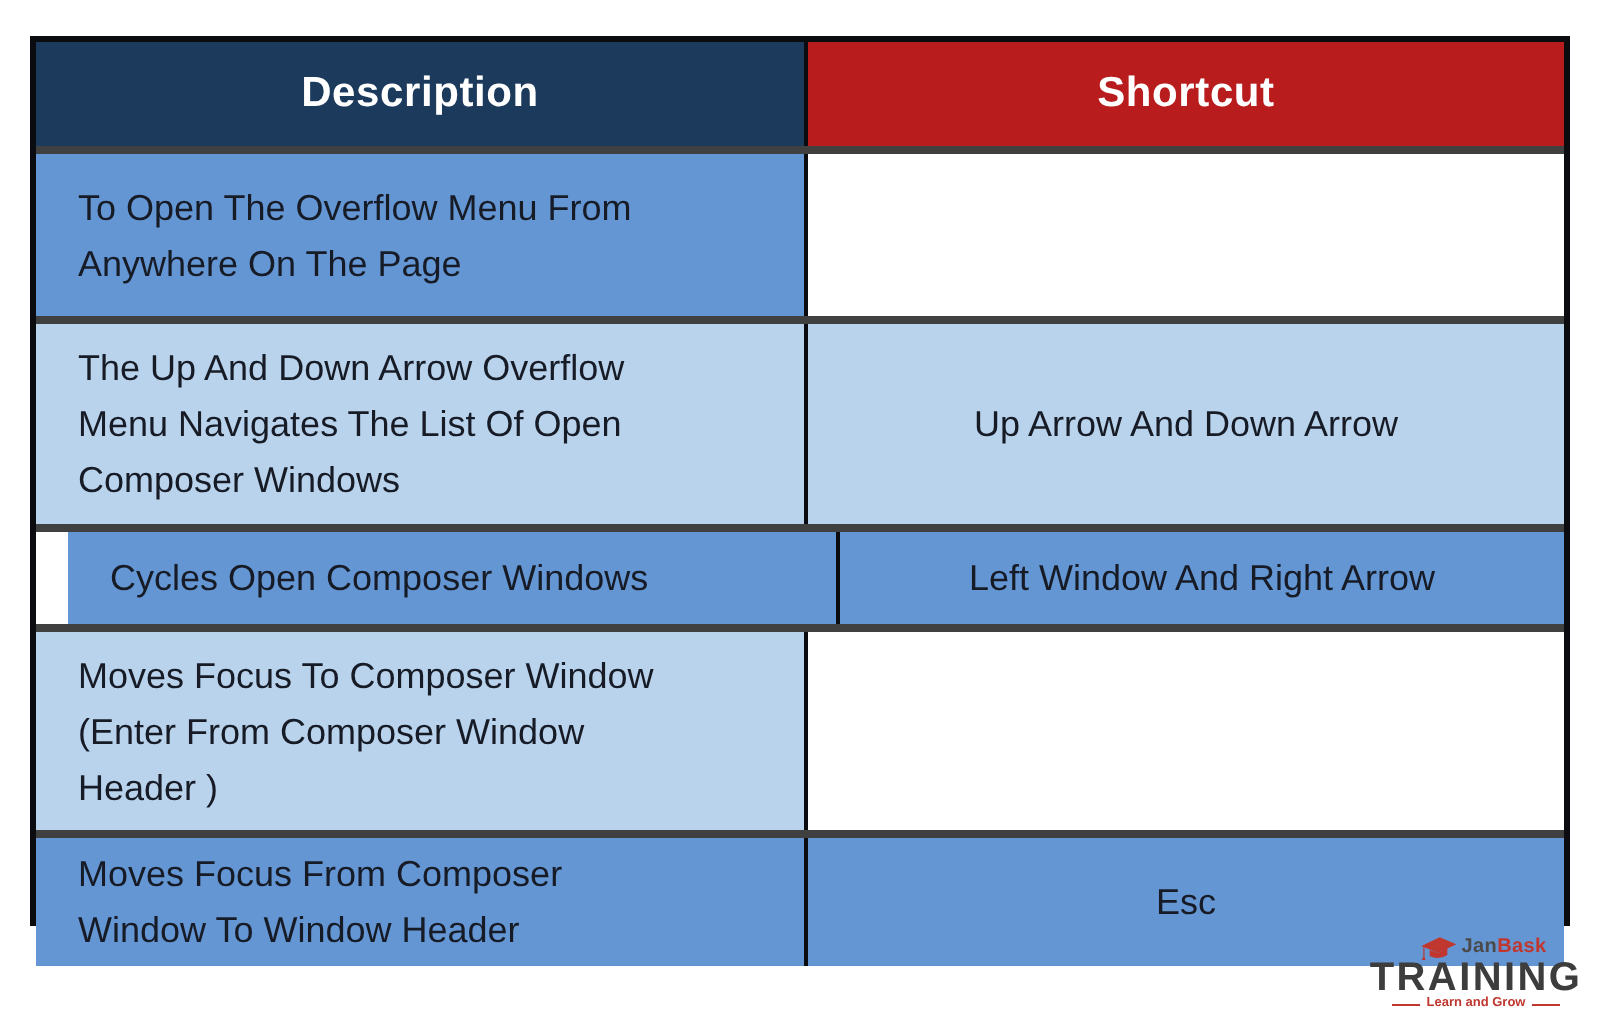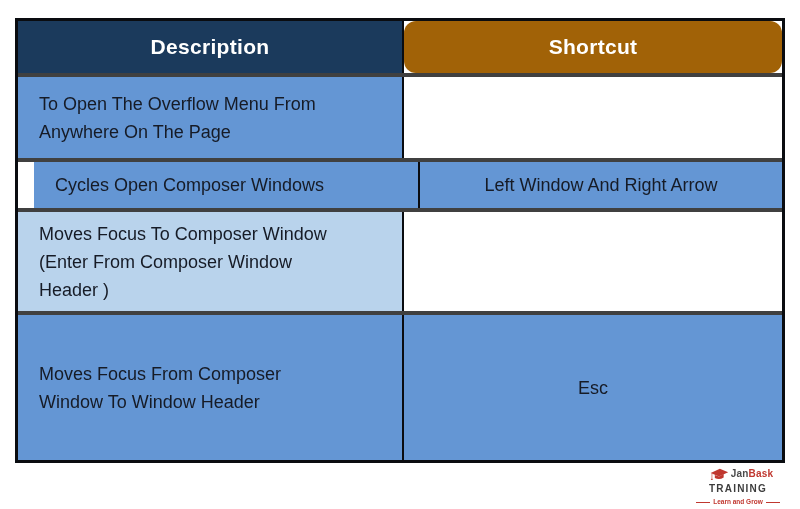--- a/index.html
+++ b/index.html
@@ -64,21 +64,21 @@
   .t-header { height: 52px; }
   .t-header .cell {
     color: #ffffff;
     font-weight: bold;
     font-size: 21px;
     letter-spacing: 0.3px;
     justify-content: center;
     text-align: center;
   }
   .t-header .cell-desc  { background: #1b3a5c; padding: 0; }
-  .t-header .cell-shortcut { background: #a16207; border-radius: 12px; }
+  .t-header .cell-shortcut { background: #b91c1c; }
 
   
   .row-1 { height: 81px; }
   .row-2 { height: 100px; }
   .row-3 { height: 46px; padding-left: 16px; }
   .row-4 { height: 99px; }
   .row-5 { flex: 1; justify-content: center; }
 
   .bg-medium .cell { background: #6496d4; }
   .bg-light  .cell { background: #b9d3ec; }
@@ -102,21 +102,21 @@
   .cap-icon { width: 20px; height: 15px; margin-bottom: -2px; }
   .brand-name {
     font-size: 10px;
     font-weight: bold;
     letter-spacing: 0.2px;
     line-height: 12px;
   }
   .brand-jan  { color: #4a4a4a; }
   .brand-bask { color: #c0372f; }
   .brand-training {
-    font-size: 10px;
+    font-size: 20px;
     font-weight: bold;
     color: #3d3d3d;
     letter-spacing: 1.2px;
     line-height: 16px;
     margin-top: 1px;
   }
   .tagline-row {
     display: flex;
     align-items: center;
     gap: 3px;
@@ -147,20 +147,26 @@
     <div class="t-row t-header">
       <div class="cell cell-desc">Description</div>
       <div class="cell cell-shortcut">Shortcut</div>
     </div>
 
     <div class="t-row row-1 bg-medium">
       <div class="cell cell-desc">To Open The Overflow Menu From
 Anywhere On The Page</div>
     </div>
 
+    <div class="t-row row-2 bg-light">
+      <div class="cell cell-desc">The Up And Down Arrow Overflow
+Menu Navigates The List Of Open
+Composer Windows</div>
+      <div class="cell cell-shortcut">Up Arrow And Down Arrow</div>
+    </div>
 
     <div class="t-row row-3 bg-medium">
       <div class="cell cell-desc">Cycles Open Composer Windows</div>
       <div class="cell cell-shortcut">Left Window And Right Arrow</div>
     </div>
 
     <div class="t-row row-4 bg-light">
       <div class="cell cell-desc">Moves Focus To Composer Window
 (Enter From Composer Window
 Header )</div>

